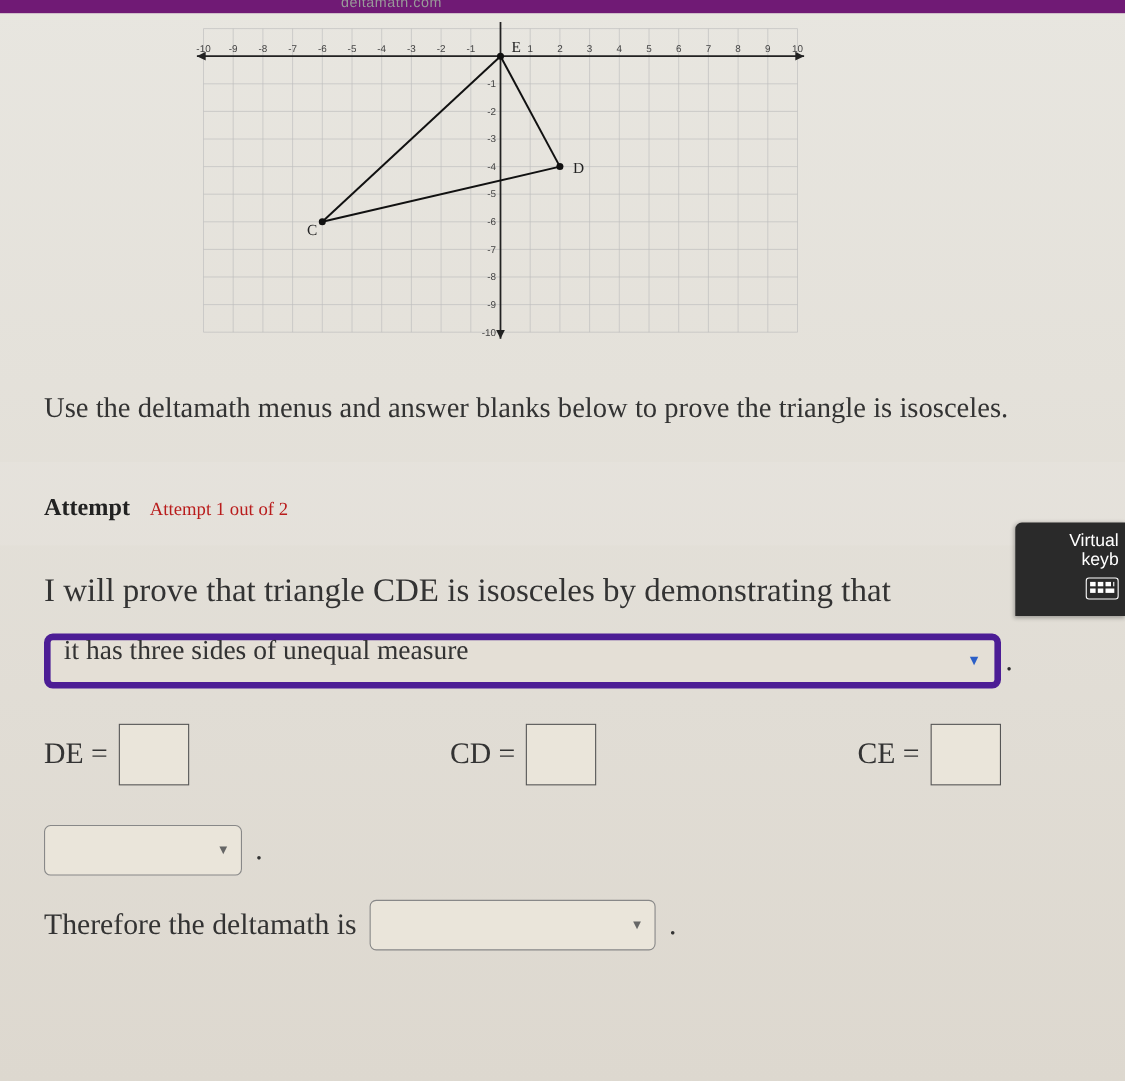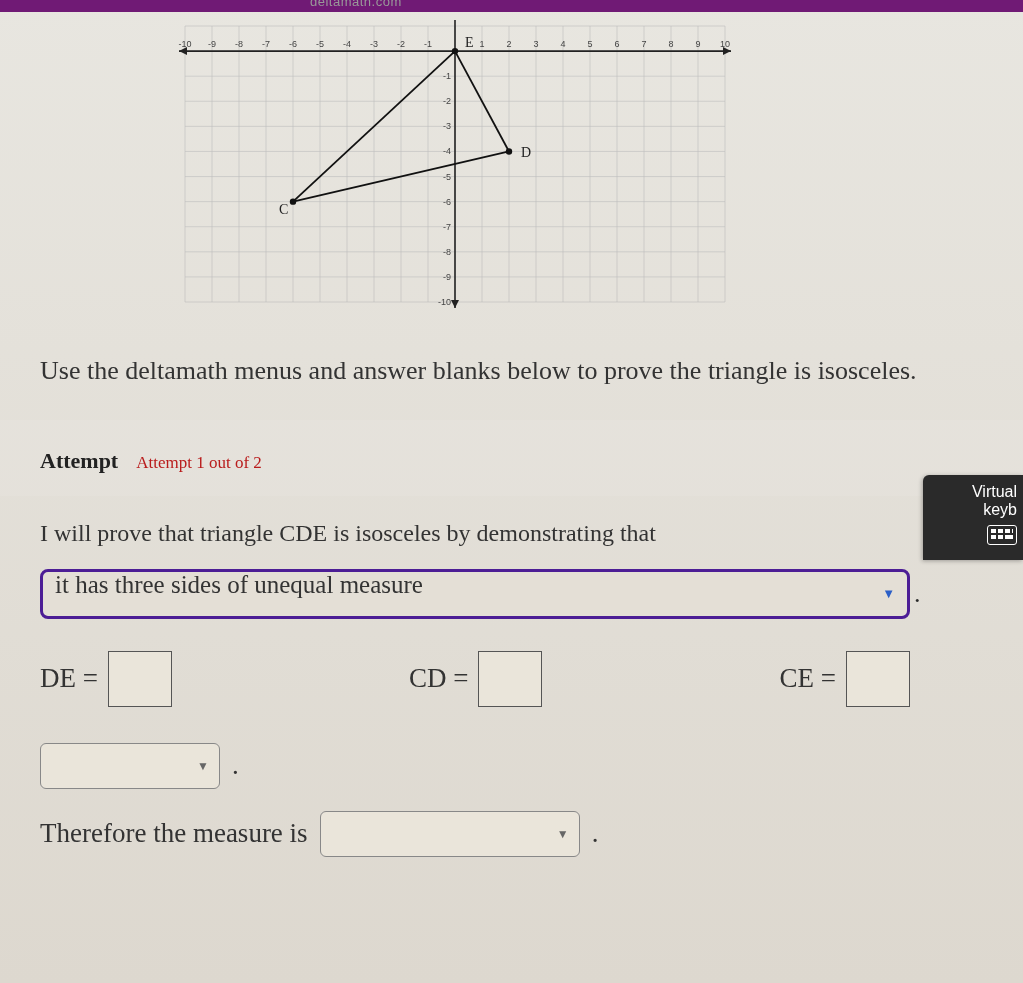--- a/index.html
+++ b/index.html
@@ -50,28 +50,28 @@
   }
   .attempt-text {
     font-size: 17px;
     color: #b91c1c;
     margin-left: 14px;
   }
   .answer-body {
     padding: 24px 40px 30px 40px;
   }
   .prove-line {
-    font-size: 24px;
+    font-size: 30px;
     margin-bottom: 22px;
     color: #333;
   }
   .big-dropdown {
     width: 870px;
     height: 50px;
-    border: 3px solid #4c1d95;
+    border: 6px solid #4c1d95;
     border-radius: 8px;
     background: #e4dfd6;
     font-family: Georgia, serif;
     font-size: 25px;
     padding: 6px 34px 24px 12px;
     color: #333;
     position: relative;
     display: flex;
     align-items: center;
     cursor: pointer;
@@ -304,21 +304,21 @@
 
   <div class="sentence-row">
     <div class="small-dropdown">
       <span></span>
       <span class="chev">▼</span>
     </div>
     <span>.</span>
   </div>
 
   <div class="sentence-row">
-    <span>Therefore the measure is</span>
+    <span>Therefore the deltamath is</span>
     <div class="small-dropdown w2">
       <span></span>
       <span class="chev">▼</span>
     </div>
     <span>.</span>
   </div>
 
 </div>
 
 </body></html>

